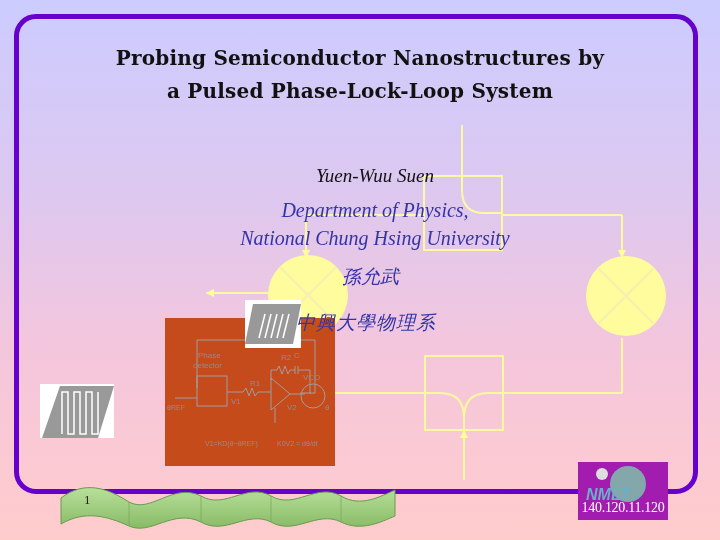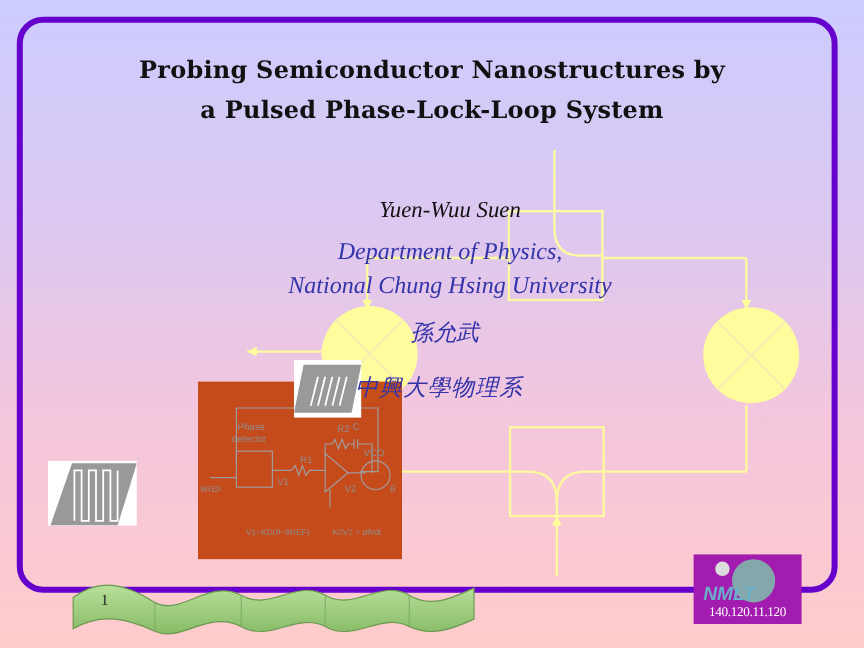--- a/index.html
+++ b/index.html
@@ -48,21 +48,21 @@
   .ribbon { position:absolute; left:55px; top:480px; width:345px; height:56px; }
   .slide-num {
     position:absolute; left:84px; top:492px; font-size:13px; color:#222;
   }
   .badge {
     position:absolute; left:578px; top:462px; width:90px; height:58px; background:#a21caf;
     overflow:hidden;
   }
   .badge-text {
     position:absolute; left:0; bottom:4px; width:90px; text-align:center;
-    color:#fff; font-size:11px; letter-spacing:-0.3px;
+    color:#fff; font-size:14px; letter-spacing:-0.3px;
   }
 </style>
 </head>
 <body>
 
 <div class="frame"></div>
 
 <svg class="diagram" viewBox="0 0 720 540">
   <g stroke="#ffff99" stroke-width="2" fill="none" opacity="0.9">
 

